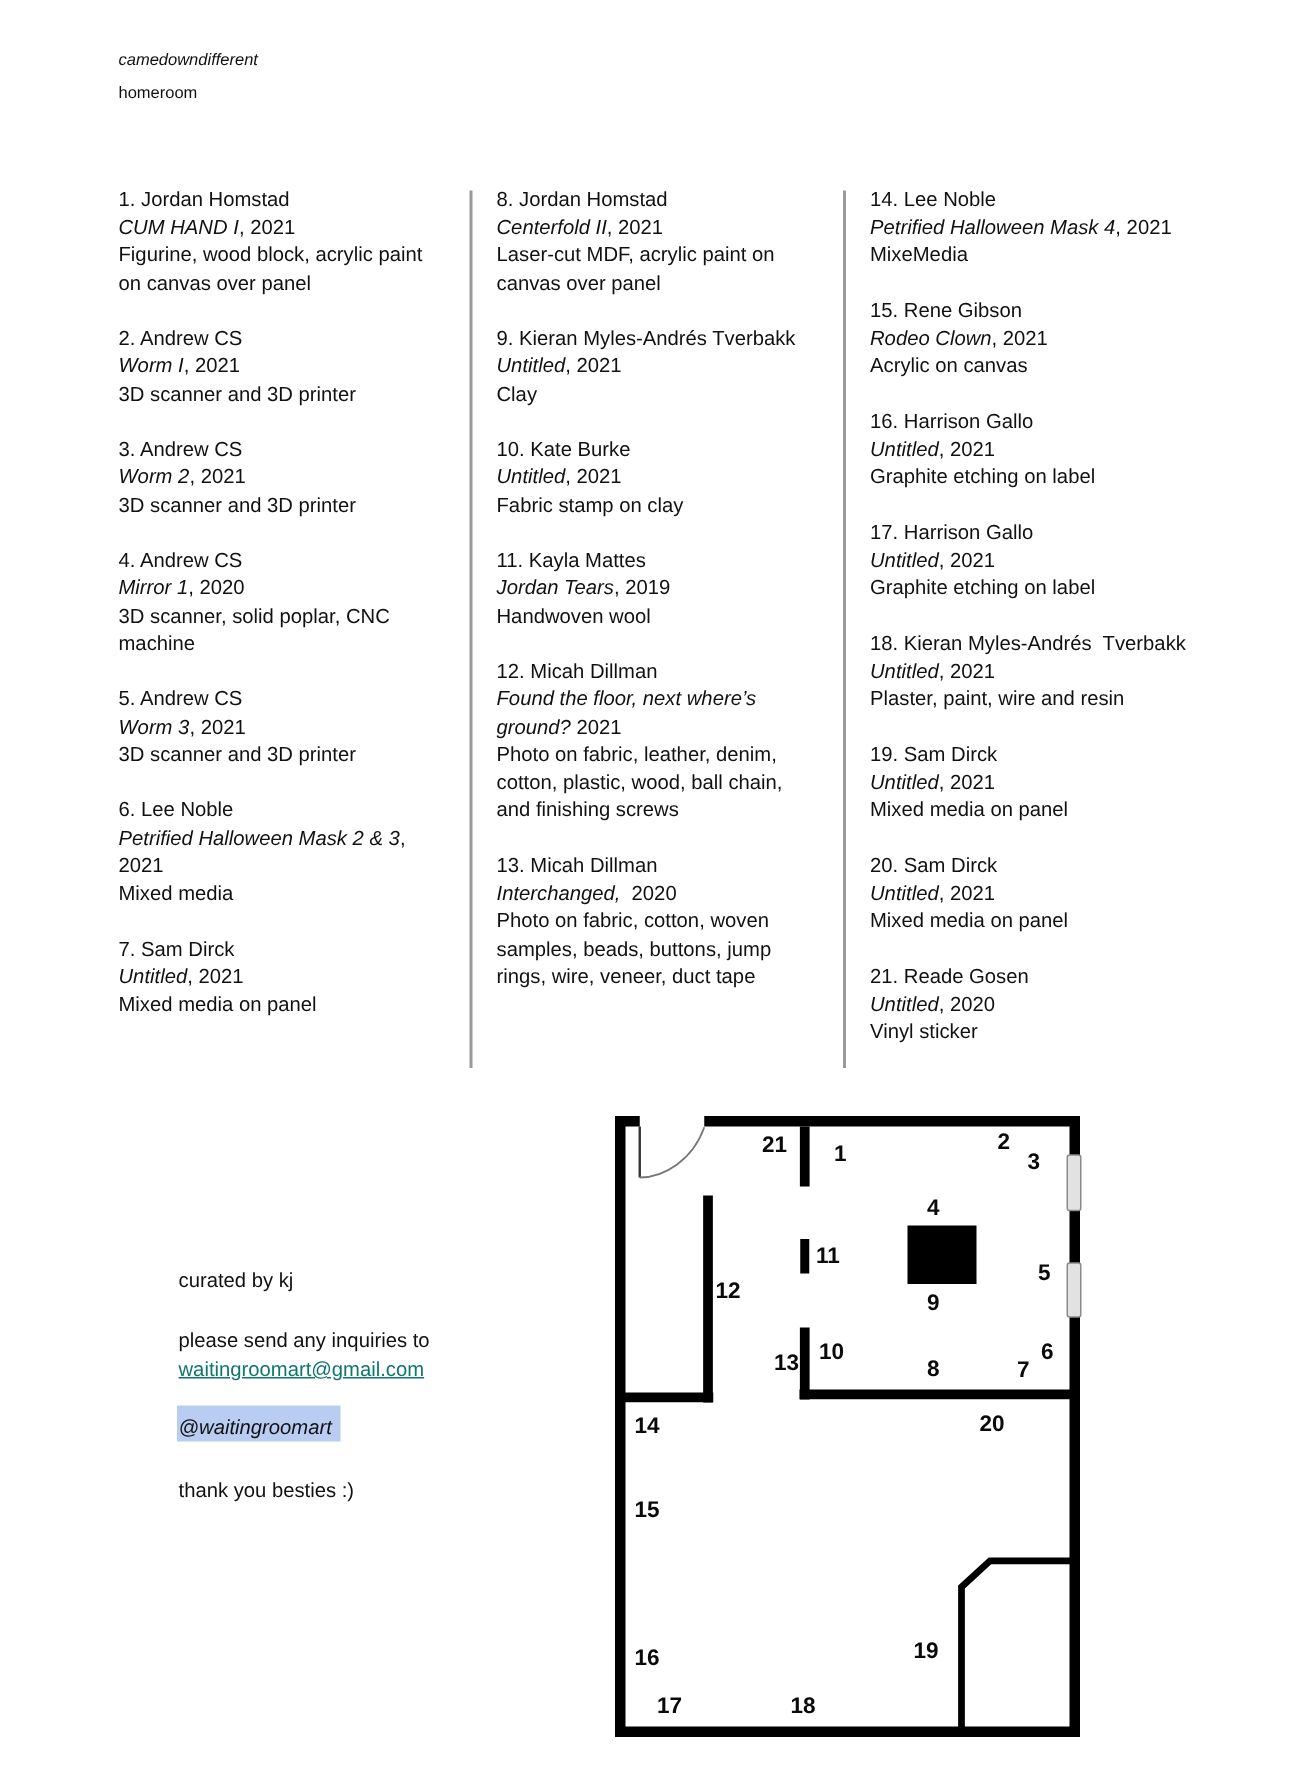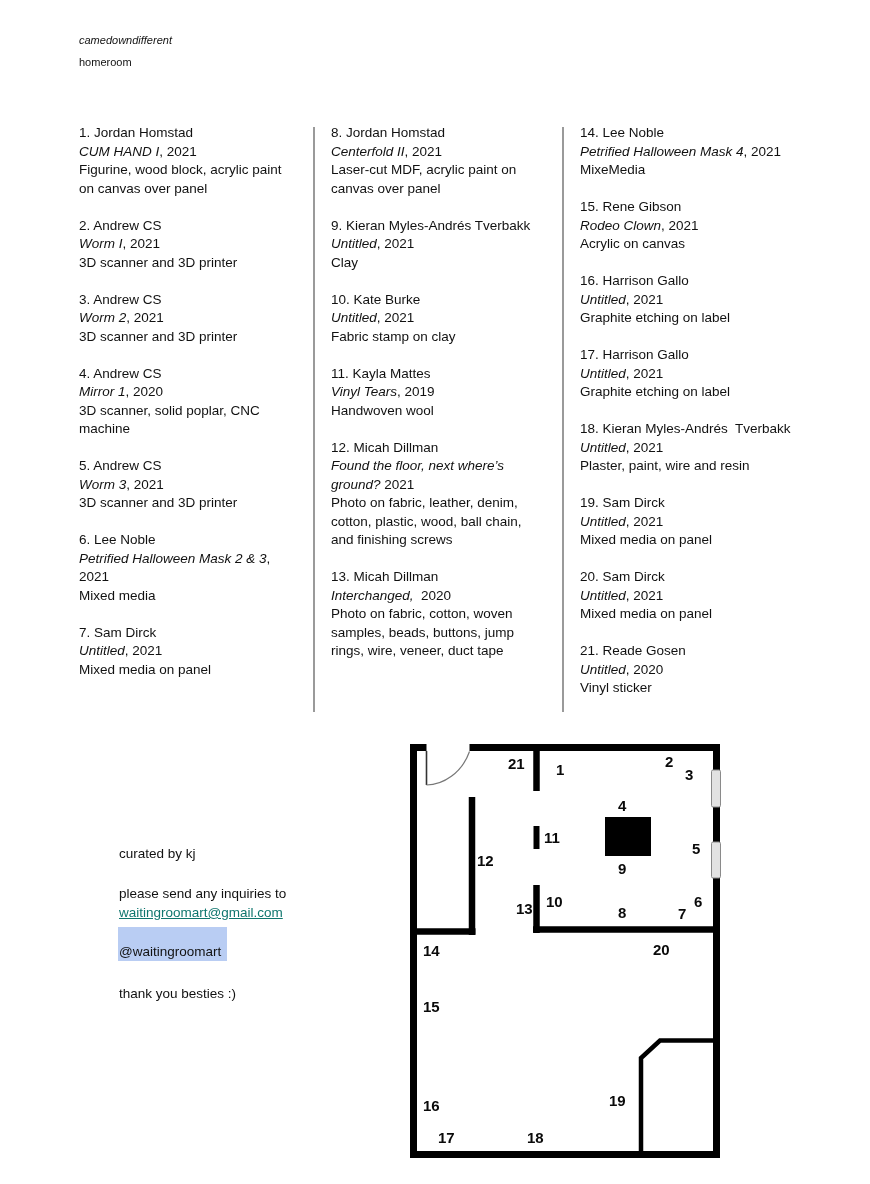--- a/index.html
+++ b/index.html
@@ -6,21 +6,21 @@
   .page{position:relative;width:870px;height:1184px;background:#ffffff;overflow:hidden;
         font-family:"Liberation Sans","DejaVu Sans",sans-serif;color:#111;}
   .hdr-line{position:absolute;left:79px;font-size:11px;line-height:22px;white-space:pre;}
   .hdr-italic{font-style:italic;}
   .col{position:absolute;top:124px;font-size:13.5px;line-height:18.5px;}
   .col .entry{margin-bottom:18.5px;}
   .col .line{white-space:pre-wrap;}
   .divider{position:absolute;top:127px;height:585px;width:2px;background:#9a9a9a;}
   .footer-line{position:absolute;left:79px;font-size:13.5px;line-height:18.5px;white-space:pre;margin-left:40px;}
   a.email{color:#0f766e;text-decoration:underline;cursor:pointer;}
-  .hl{background:#b9cdf3;padding:17px 6px 2px 1px;margin-left:-1px;}
+  .hl{background:#b9cdf3;padding:7px 6px 2px 1px;margin-left:-1px;font-style:italic;}
   .plan{position:absolute;left:405px;top:738px;width:320px;height:426px;}
   .plan svg{position:absolute;left:0;top:0;}
   .plan-num{position:absolute;font-size:15px;font-weight:bold;line-height:1;color:#0a0a0a;}
 </style>
 </head>
 <body>
 
 <div class="page">
 
   <div class="hdr-line hdr-italic" style="top:29px;">camedowndifferent</div>
@@ -74,21 +74,21 @@
         <div class="line"><i>Untitled</i>, 2021</div>
         <div class="line">Clay</div>
       </div>
       <div class="entry">
         <div class="line">10. Kate Burke</div>
         <div class="line"><i>Untitled</i>, 2021</div>
         <div class="line">Fabric stamp on clay</div>
       </div>
       <div class="entry">
         <div class="line">11. Kayla Mattes</div>
-        <div class="line"><i>Vinyl Tears</i>, 2019</div>
+        <div class="line"><i>Jordan Tears</i>, 2019</div>
         <div class="line">Handwoven wool</div>
       </div>
       <div class="entry">
         <div class="line">12. Micah Dillman</div>
         <div class="line"><i>Found the floor, next where’s ground?</i> 2021</div>
         <div class="line">Photo on fabric, leather, denim, cotton, plastic, wood, ball chain, and finishing screws</div>
       </div>
       <div class="entry">
         <div class="line">13. Micah Dillman</div>
         <div class="line"><i>Interchanged,</i>  2020</div>

